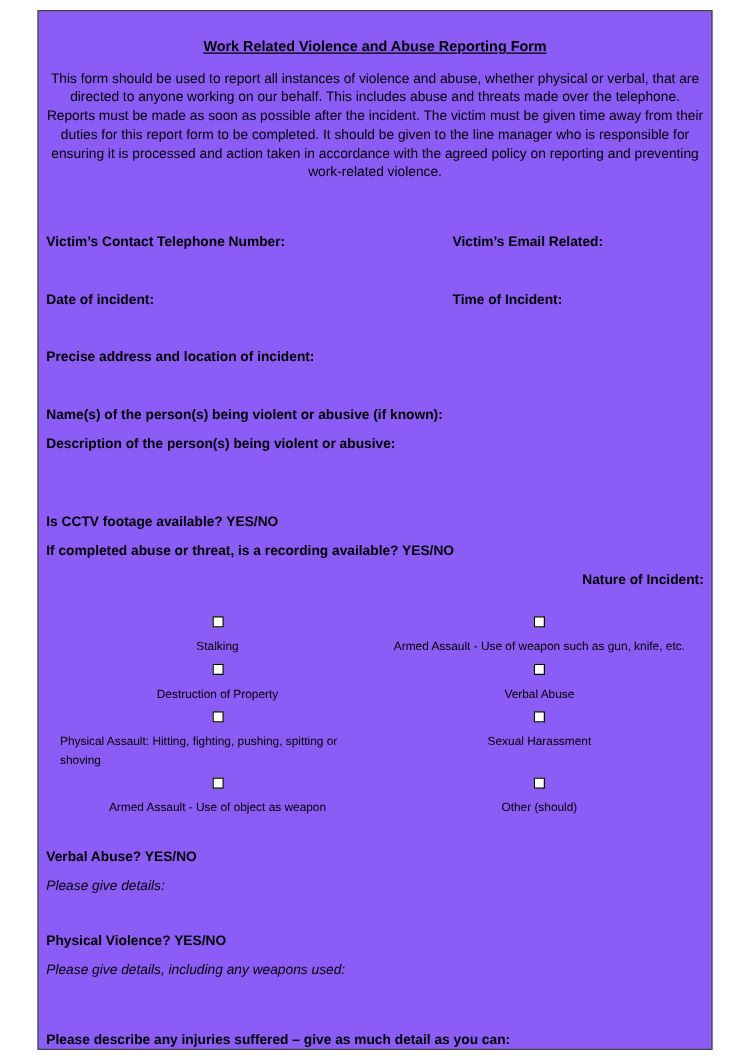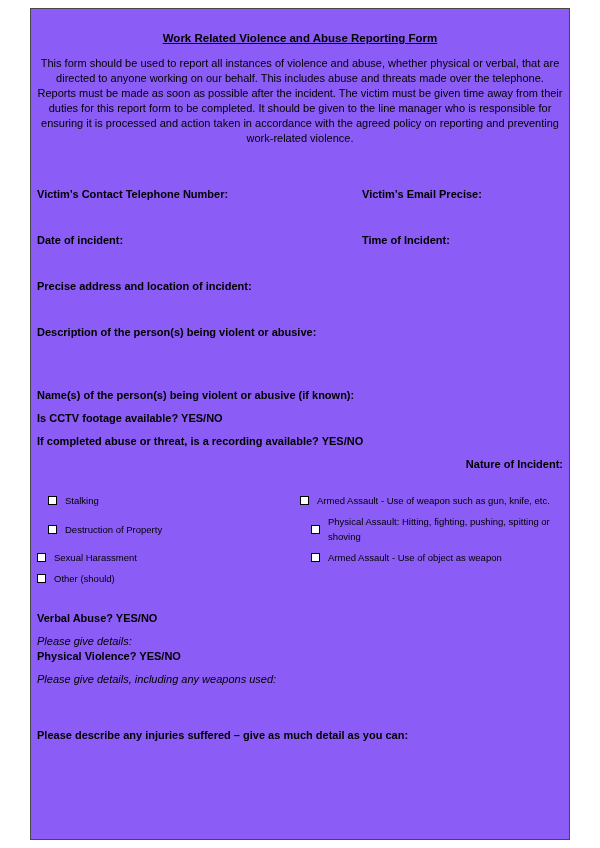--- a/index.html
+++ b/index.html
@@ -33,34 +33,35 @@
   .b { font-weight: 700; }
   .i { font-style: italic; }
   .two-col {
     display: grid;
     grid-template-columns: 325px 1fr;
   }
   .mb-row  { margin-bottom: 31px; }  
   .mb-sm   { margin-bottom: 8px;  }  
   .mb-desc { margin-bottom: 48px; }  
   .mb-nat  { margin-bottom: 21px; text-align: right;  }
-  .mb-vp   { }
+  .mb-vp   { margin-bottom: 29px; }
   .mb-pp   { margin-bottom: 41px; }
   .cb-grid {
     display: grid;
     grid-template-columns: 263px 1fr;
     row-gap: 6px;
     margin-bottom: 25px;
   }
   .cb-item {
     display: flex;
     align-items: center;
     gap: 8px;
     font-size: 9.5px;
     line-height: 15px;
+    flex-direction: column;
   }
   .cb-item.indent { padding-left: 11px; }
   .cb {
     width: 9px;
     height: 9px;
     border: 1px solid #000;
     flex: none;
     background: #fff;
     display: inline-block;
   }
@@ -72,53 +73,57 @@
 
   <div class="title">Work Related Violence and Abuse Reporting Form</div>
 
   <p class="intro">This form should be used to report all instances of violence and abuse, whether physical or verbal, that are directed to anyone working on our behalf. This includes abuse and threats made over the telephone. Reports must be made as soon as possible after the incident. The victim must be given time away from their duties for this report form to be completed. It should be given to the line manager who is responsible for ensuring it is processed and action taken in accordance with the agreed policy on reporting and preventing work-related violence.</p>
 
   <div class="two-col mb-row">
   </div>
 
   <div class="two-col mb-row">
     <div class="b">Victim’s Contact Telephone Number:</div>
-    <div class="b">Victim’s Email Precise:</div>
+    <div class="b">Victim’s Email Related:</div>
   </div>
 
   <div class="two-col mb-row">
     <div class="b">Date of incident:</div>
     <div class="b">Time of Incident:</div>
   </div>
 
   <div class="b mb-row">Precise address and location of incident:</div>
 
+  <div class="b mb-sm">Name(s) of the person(s) being violent or abusive (if known):</div>
+
   <div class="b mb-desc">Description of the person(s) being violent or abusive:</div>
-
-  <div class="b mb-sm">Name(s) of the person(s) being violent or abusive (if known):</div>
 
   <div class="b mb-sm">Is CCTV footage available? YES/NO</div>
 
   <div class="b mb-sm">If completed abuse or threat, is a recording available? YES/NO</div>
 
   <div class="b mb-nat">Nature of Incident:</div>
 
   <div class="cb-grid">
     <div class="cb-item indent">
       <span class="cb"></span>
       <span>Stalking</span>
     </div>
     <div class="cb-item">
       <span class="cb"></span>
       <span>Armed Assault - Use of weapon such as gun, knife, etc.</span>
     </div>
 
     <div class="cb-item indent">
       <span class="cb"></span>
       <span>Destruction of Property</span>
+    </div>
+    <div class="cb-item">
+      <span class="cb"></span>
+      <span>Verbal Abuse</span>
     </div>
 
     <div class="cb-item indent">
       <span class="cb"></span>
       <span>Physical Assault: Hitting, fighting, pushing, spitting  or shoving</span>
     </div>
     <div class="cb-item">
       <span class="cb"></span>
       <span>Sexual Harassment</span>
     </div>

